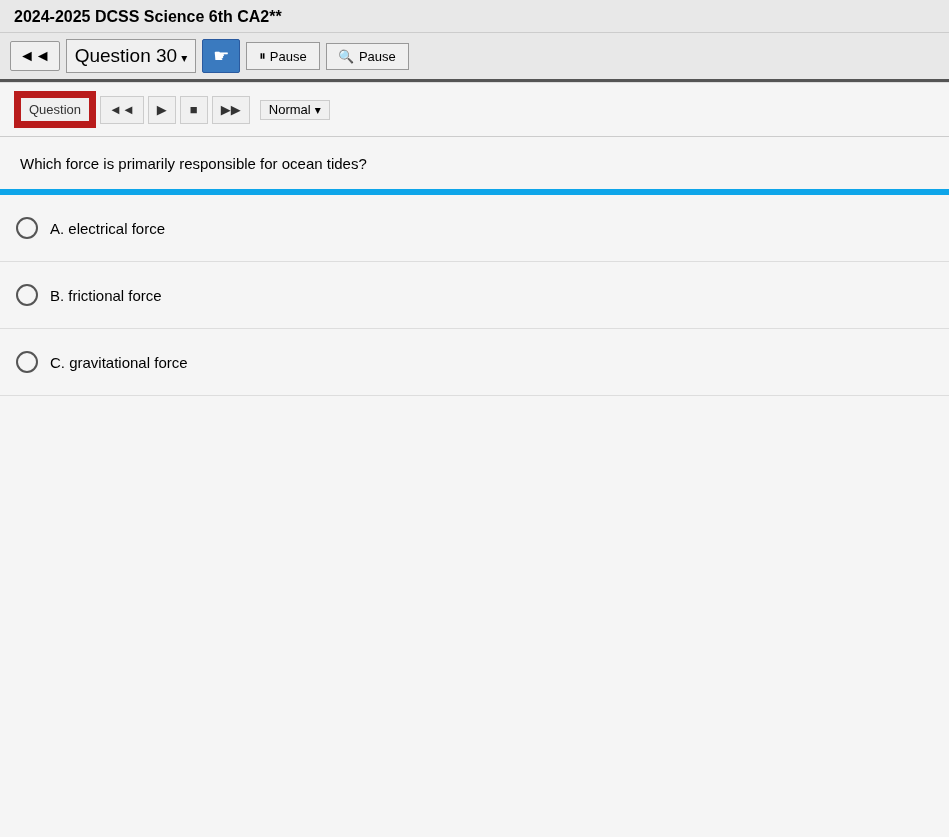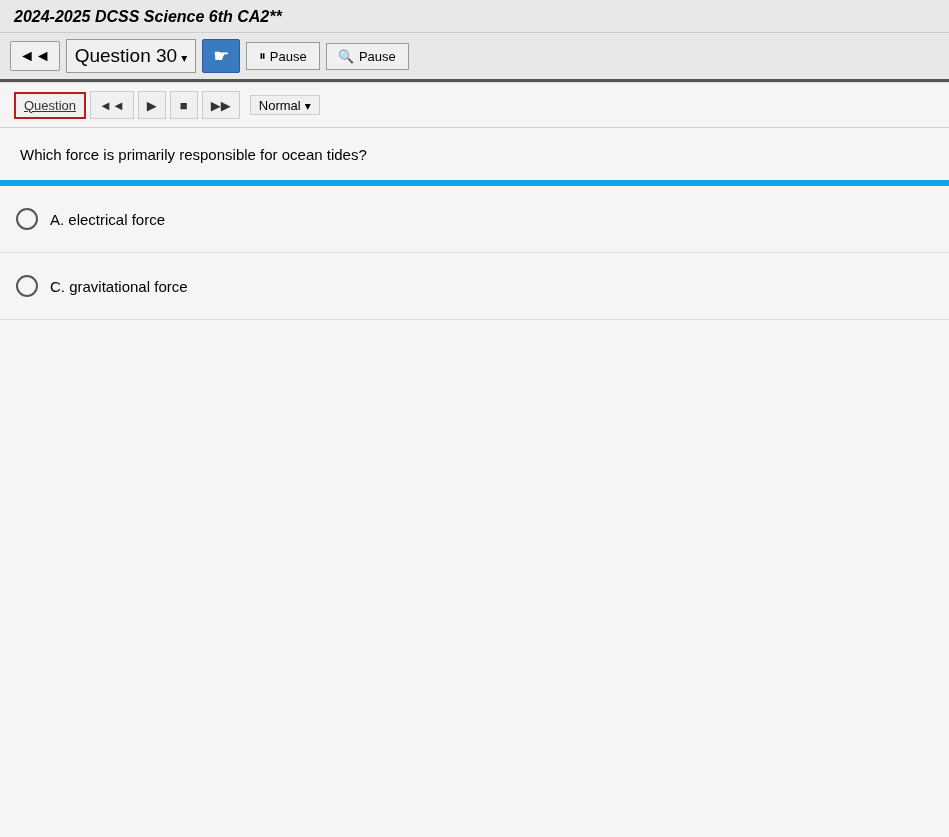--- a/index.html
+++ b/index.html
@@ -21,21 +21,20 @@
       background-color: #e8e8e8;
       display: flex;
       flex-direction: column;
     }
 
     
     .title-bar {
       background-color: #e8e8e8;
       padding: 8px 14px 6px 14px;
       border-bottom: 1px solid #ccc;
-      font-style: italic;
     }
 
     .title-text {
       font-size: 16px;
       font-weight: bold;
       color: #000;
     }
 
     
     .top-toolbar {
@@ -114,23 +113,22 @@
       align-items: center;
       gap: 4px;
       border-bottom: 1px solid #ccc;
       border-top: 1px solid #ddd;
     }
 
     .sec-label {
       font-size: 13px;
       color: #333;
       padding: 4px 8px;
-      border: 2px solid #b91c1c;
+      border: 7px solid #b91c1c;
       background: #f0f0f0;
-      text-decoration: underline;
     }
 
     .sec-btn {
       display: inline-flex;
       align-items: center;
       justify-content: center;
       border: 1px solid #ccc;
       background-color: #f0f0f0;
       cursor: pointer;
       font-size: 13px;
@@ -257,20 +255,24 @@
 
     <div class="question-text-area">
       <span class="question-text">Which force is primarily responsible for ocean tides?</span>
     </div>
 
     <div class="answer-option">
       <span class="radio-circle"></span>
       <span class="answer-label">A. electrical force</span>
     </div>
 
+    <div class="answer-option">
+      <span class="radio-circle"></span>
+      <span class="answer-label">B. frictional force</span>
+    </div>
 
     <div class="answer-option">
       <span class="radio-circle"></span>
       <span class="answer-label">C. gravitational force</span>
     </div>
 
 
   </div>
 
 </div>

